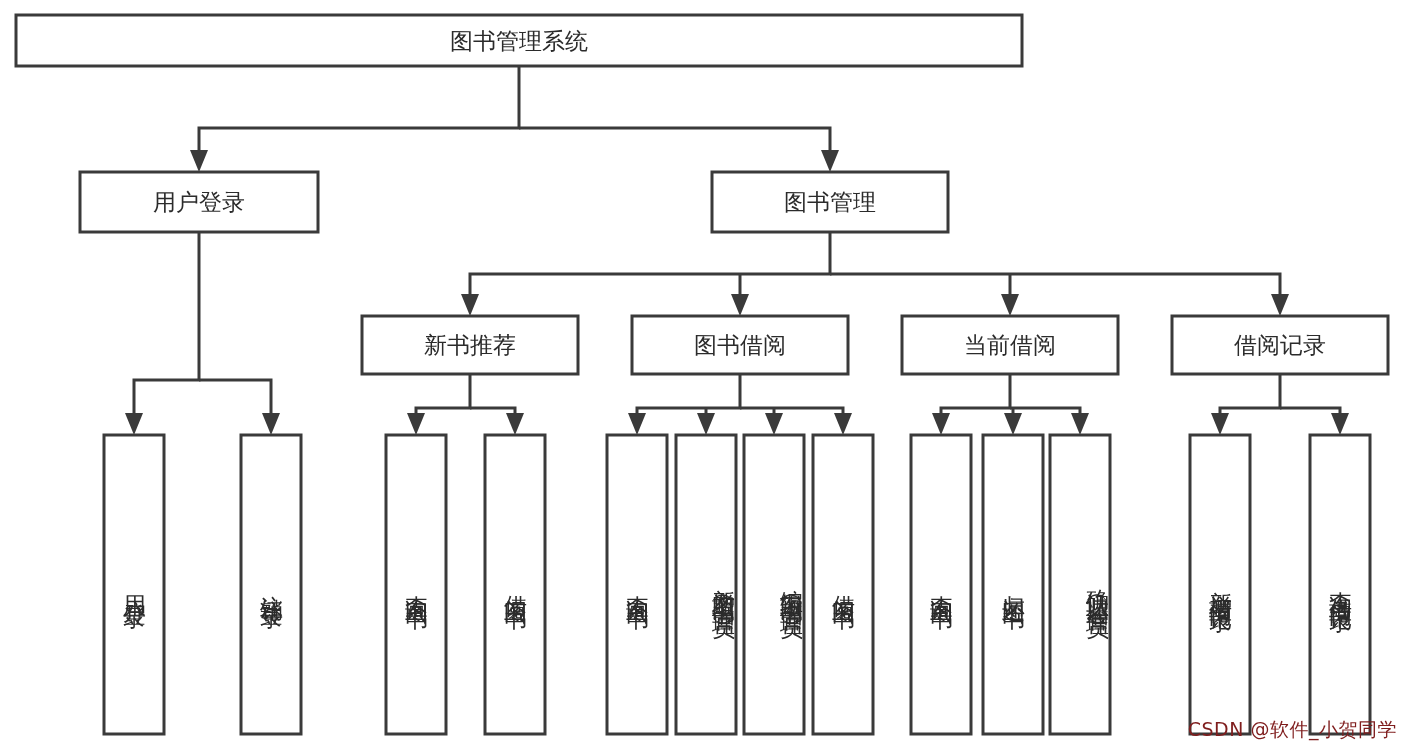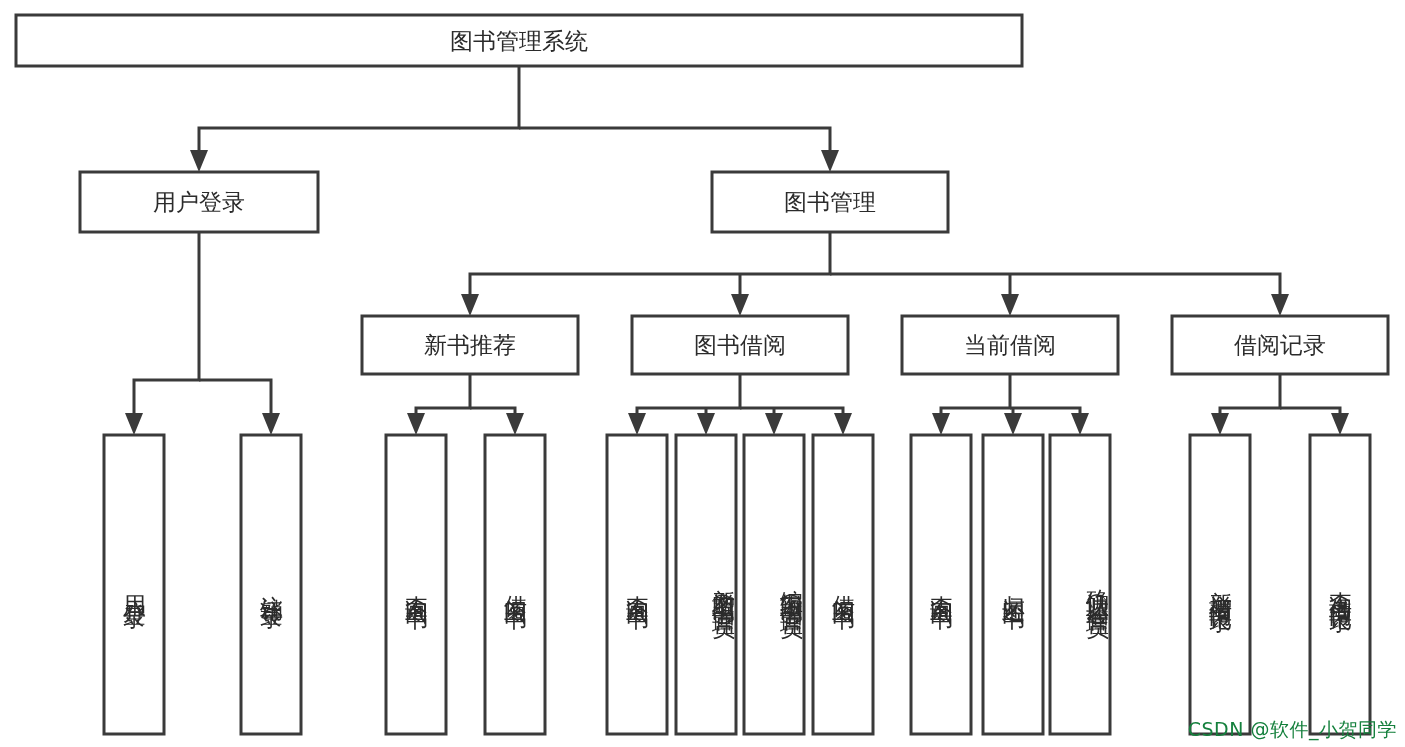--- a/index.html
+++ b/index.html
@@ -64,21 +64,21 @@
     justify-content: center;
     white-space: nowrap;
     pointer-events: none;
   }
   .watermark {
     position: absolute;
     right: 8px;
     bottom: 4px;
     font-family: "DejaVu Sans", "Liberation Sans", sans-serif;
     font-size: 19px;
-    color: #15803d;
+    color: #7f1d1d;
     white-space: nowrap;
     letter-spacing: 0.5px;
   }
 </style>
 </head>
 <body>
 
 <div id="diagram-root">
 
   <svg class="diagram-canvas" viewBox="0 0 1405 747">

